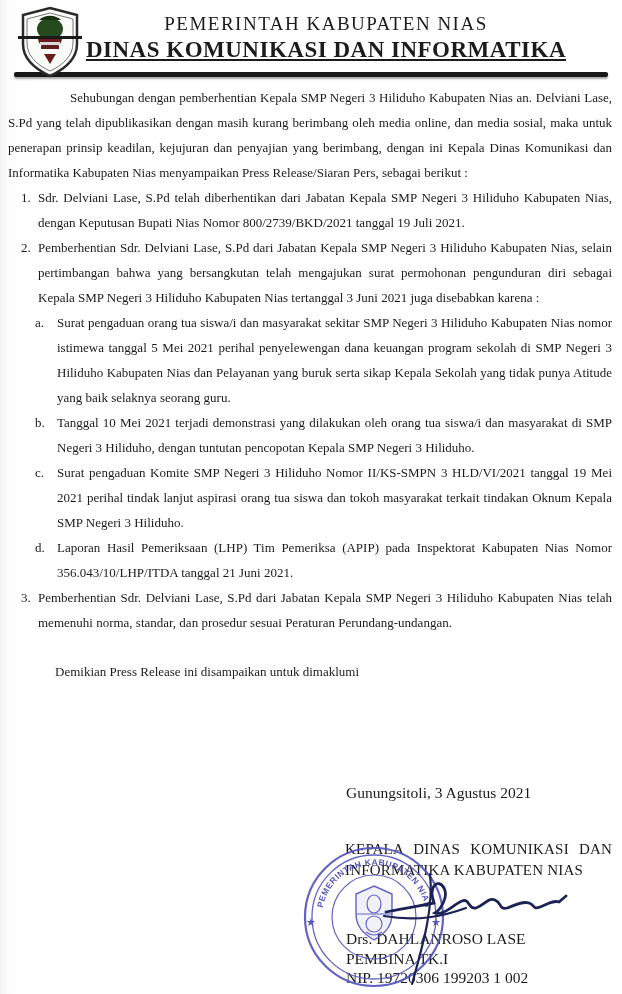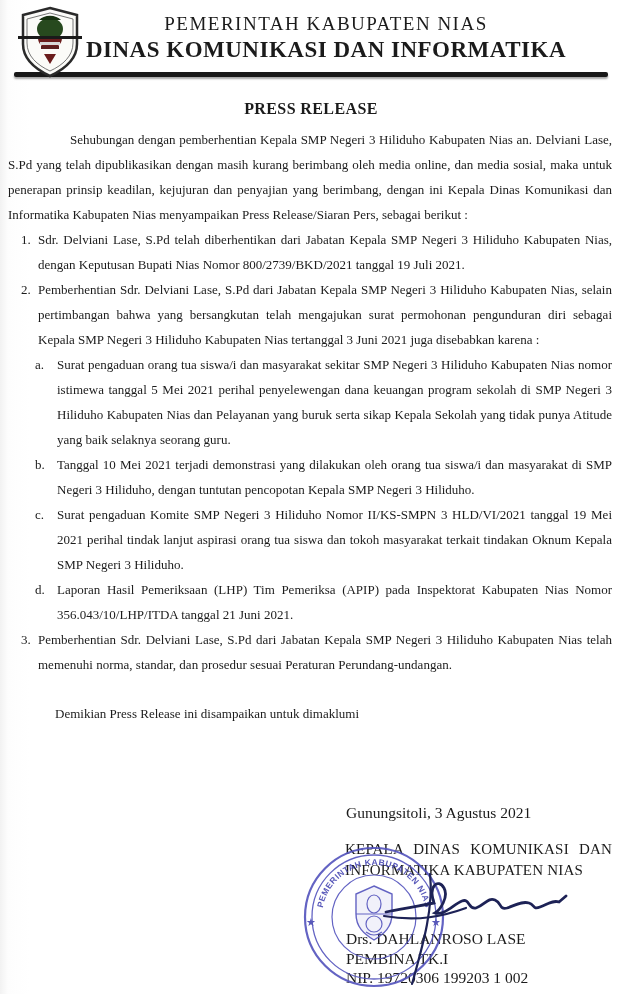--- a/index.html
+++ b/index.html
@@ -6,40 +6,40 @@
   .page {
     position:relative; width:622px; height:994px; overflow:hidden;
     background:linear-gradient(90deg,#f2f2f2 0px,#fdfdfd 8px,#ffffff 30px);
     font-family:"Liberation Serif", serif; color:#1b1b1b;
   }
   
   .header { position:relative; padding-top:12px; }
   .logo { position:absolute; left:18px; top:6px; width:64px; height:72px; }
   .header-text { text-align:center; padding-left:70px; padding-right:40px; }
   .gov-line { font-size:19px; line-height:24px; letter-spacing:1.5px; }
-  .agency-line { font-size:23px; line-height:28px; font-weight:bold; letter-spacing:.5px; }
+  .agency-line { font-size:23px; line-height:28px; font-weight:bold; letter-spacing:.5px;text-decoration:underline; }
   .address-line { font-family:"Liberation Sans", sans-serif; font-size:9.5px; font-weight:bold;
                   line-height:12px; margin-top:3px; letter-spacing:.2px; color:#222; }
   .address-line .env { font-size:9px; padding:0 2px; }
   .rule { margin:8px 14px 0 14px; height:5px; background:#181818; border-radius:2px;
           box-shadow:0 2px 2px rgba(0,0,0,.35); }
   
   .press-title { text-align:center; font-weight:bold; font-size:16px; line-height:20px;
                  margin-top:22px; letter-spacing:.4px; }
   .body-text { font-size:13px; line-height:25px; }
   .intro { margin:8px 10px 0 8px; text-align:justify; text-indent:62px; }
   .list { margin:0 10px 0 8px; }
   .item { display:flex; }
   .item-label { flex:0 0 30px; padding-left:13px; box-sizing:border-box; }
   .item-text { flex:1; text-align:justify; }
   .sublist { margin-left:27px; }
   .sublist .item-label { flex:0 0 22px; padding-left:0; }
   .closing { margin:24px 10px 0 55px; }
   
-  .place-date { position:absolute; left:346px; top:804px; font-size:15.5px; }
+  .place-date { position:absolute; left:346px; top:784px; font-size:15.5px; }
   .position-block { position:absolute; left:345px; top:839px; width:267px; font-size:15px;
                     line-height:20.5px; text-align:justify; text-align-last:left;
                     letter-spacing:.2px; }
   .name-block { position:absolute; left:346px; top:929px; font-size:15.5px; line-height:19.5px; }
   .stamp { position:absolute; left:300px; top:842px; width:148px; height:150px; opacity:.9; }
   .stamp text { font-family:"Liberation Sans", sans-serif; }
   .signature { position:absolute; left:378px; top:866px; width:200px; height:126px; }
 </style>
 </head>
 <body>
@@ -58,21 +58,20 @@
       <rect x="0" y="30" width="64" height="3" fill="#1a1a1a"></rect>
       <path d="M26,48 h12 l-6,10 z" fill="#6b1d1d"></path>
     </svg>
     <div class="header-text">
       <div class="gov-line">PEMERINTAH KABUPATEN NIAS</div>
       <div class="agency-line">DINAS KOMUNIKASI DAN INFORMATIKA</div>
     </div>
     <div class="rule"></div>
   </div>
 
-  <div class="press-title">PRESS RELEASE</div>
 
   <p class="intro body-text">Sehubungan dengan pemberhentian Kepala SMP Negeri 3 Hiliduho Kabupaten Nias an. Delviani Lase, S.Pd yang telah dipublikasikan dengan masih kurang berimbang oleh media online, dan media sosial, maka untuk penerapan prinsip keadilan, kejujuran dan penyajian yang berimbang, dengan ini Kepala Dinas Komunikasi dan Informatika Kabupaten Nias menyampaikan Press Release/Siaran Pers, sebagai berikut :</p>
 
   <div class="list body-text">
 
     <div class="item">
       <div class="item-label">1.</div>
       <div class="item-text">Sdr. Delviani Lase, S.Pd telah diberhentikan dari Jabatan Kepala SMP Negeri 3 Hiliduho Kabupaten Nias, dengan Keputusan Bupati Nias Nomor 800/2739/BKD/2021 tanggal 19 Juli 2021.</div>
     </div>
 

